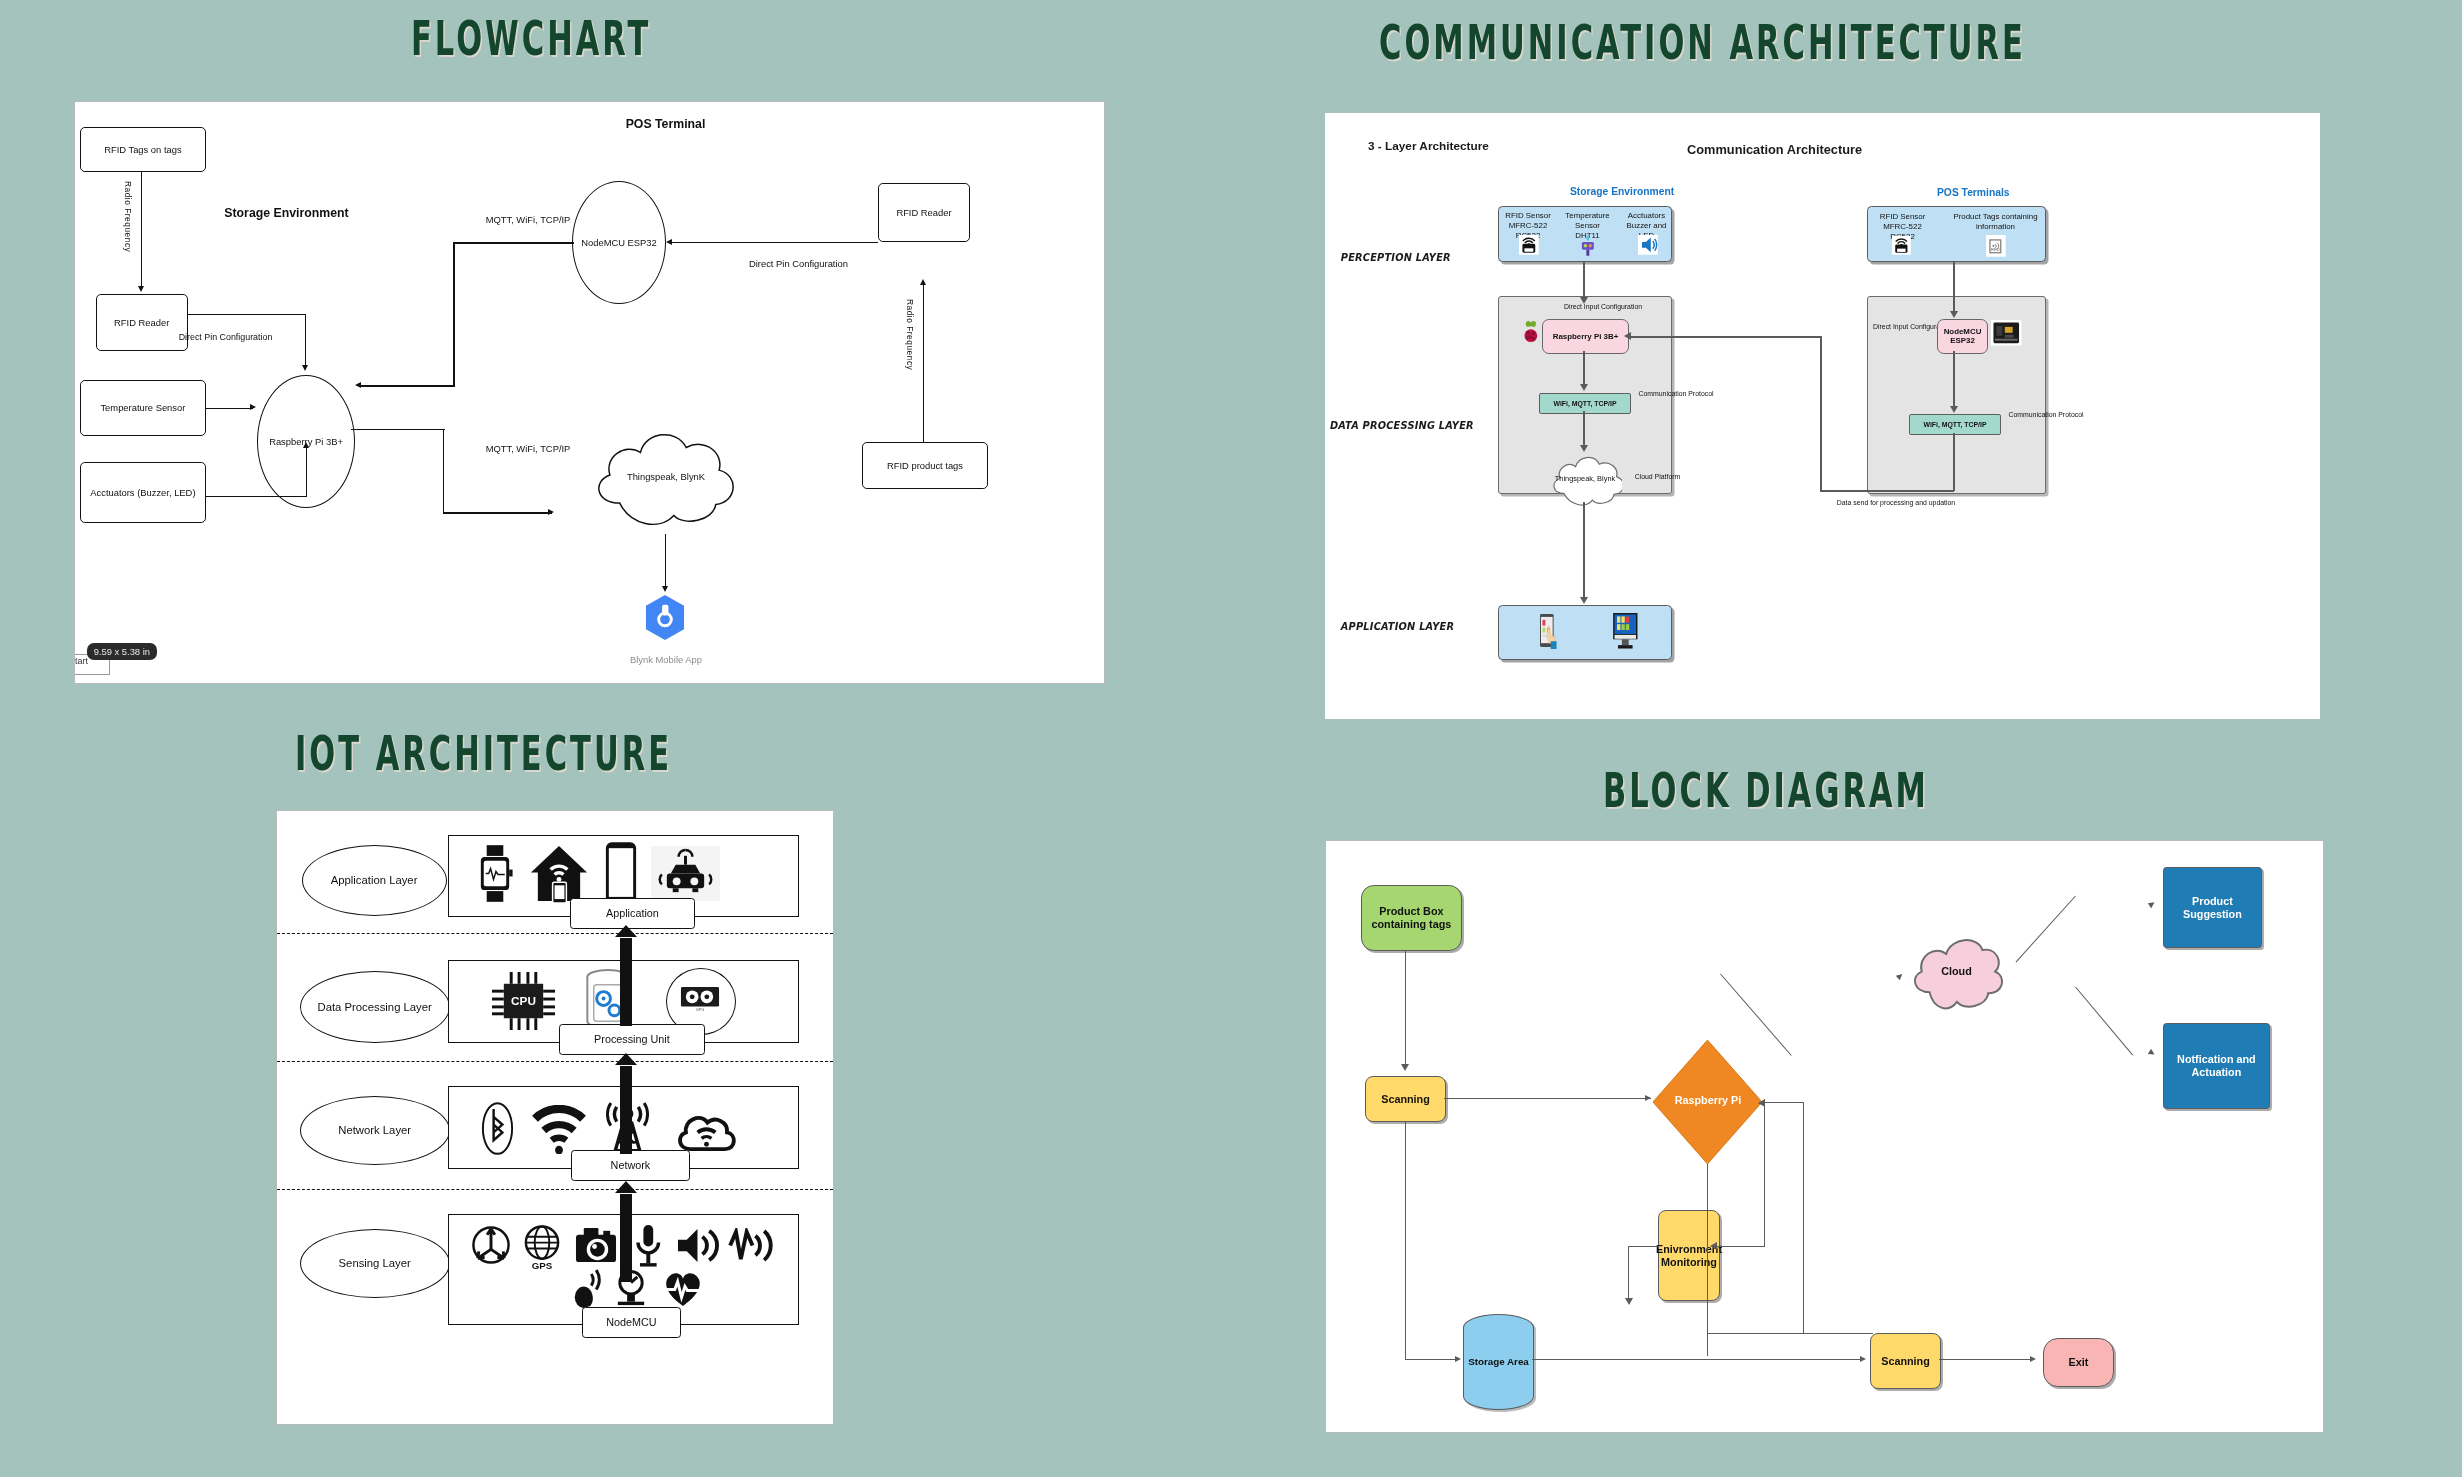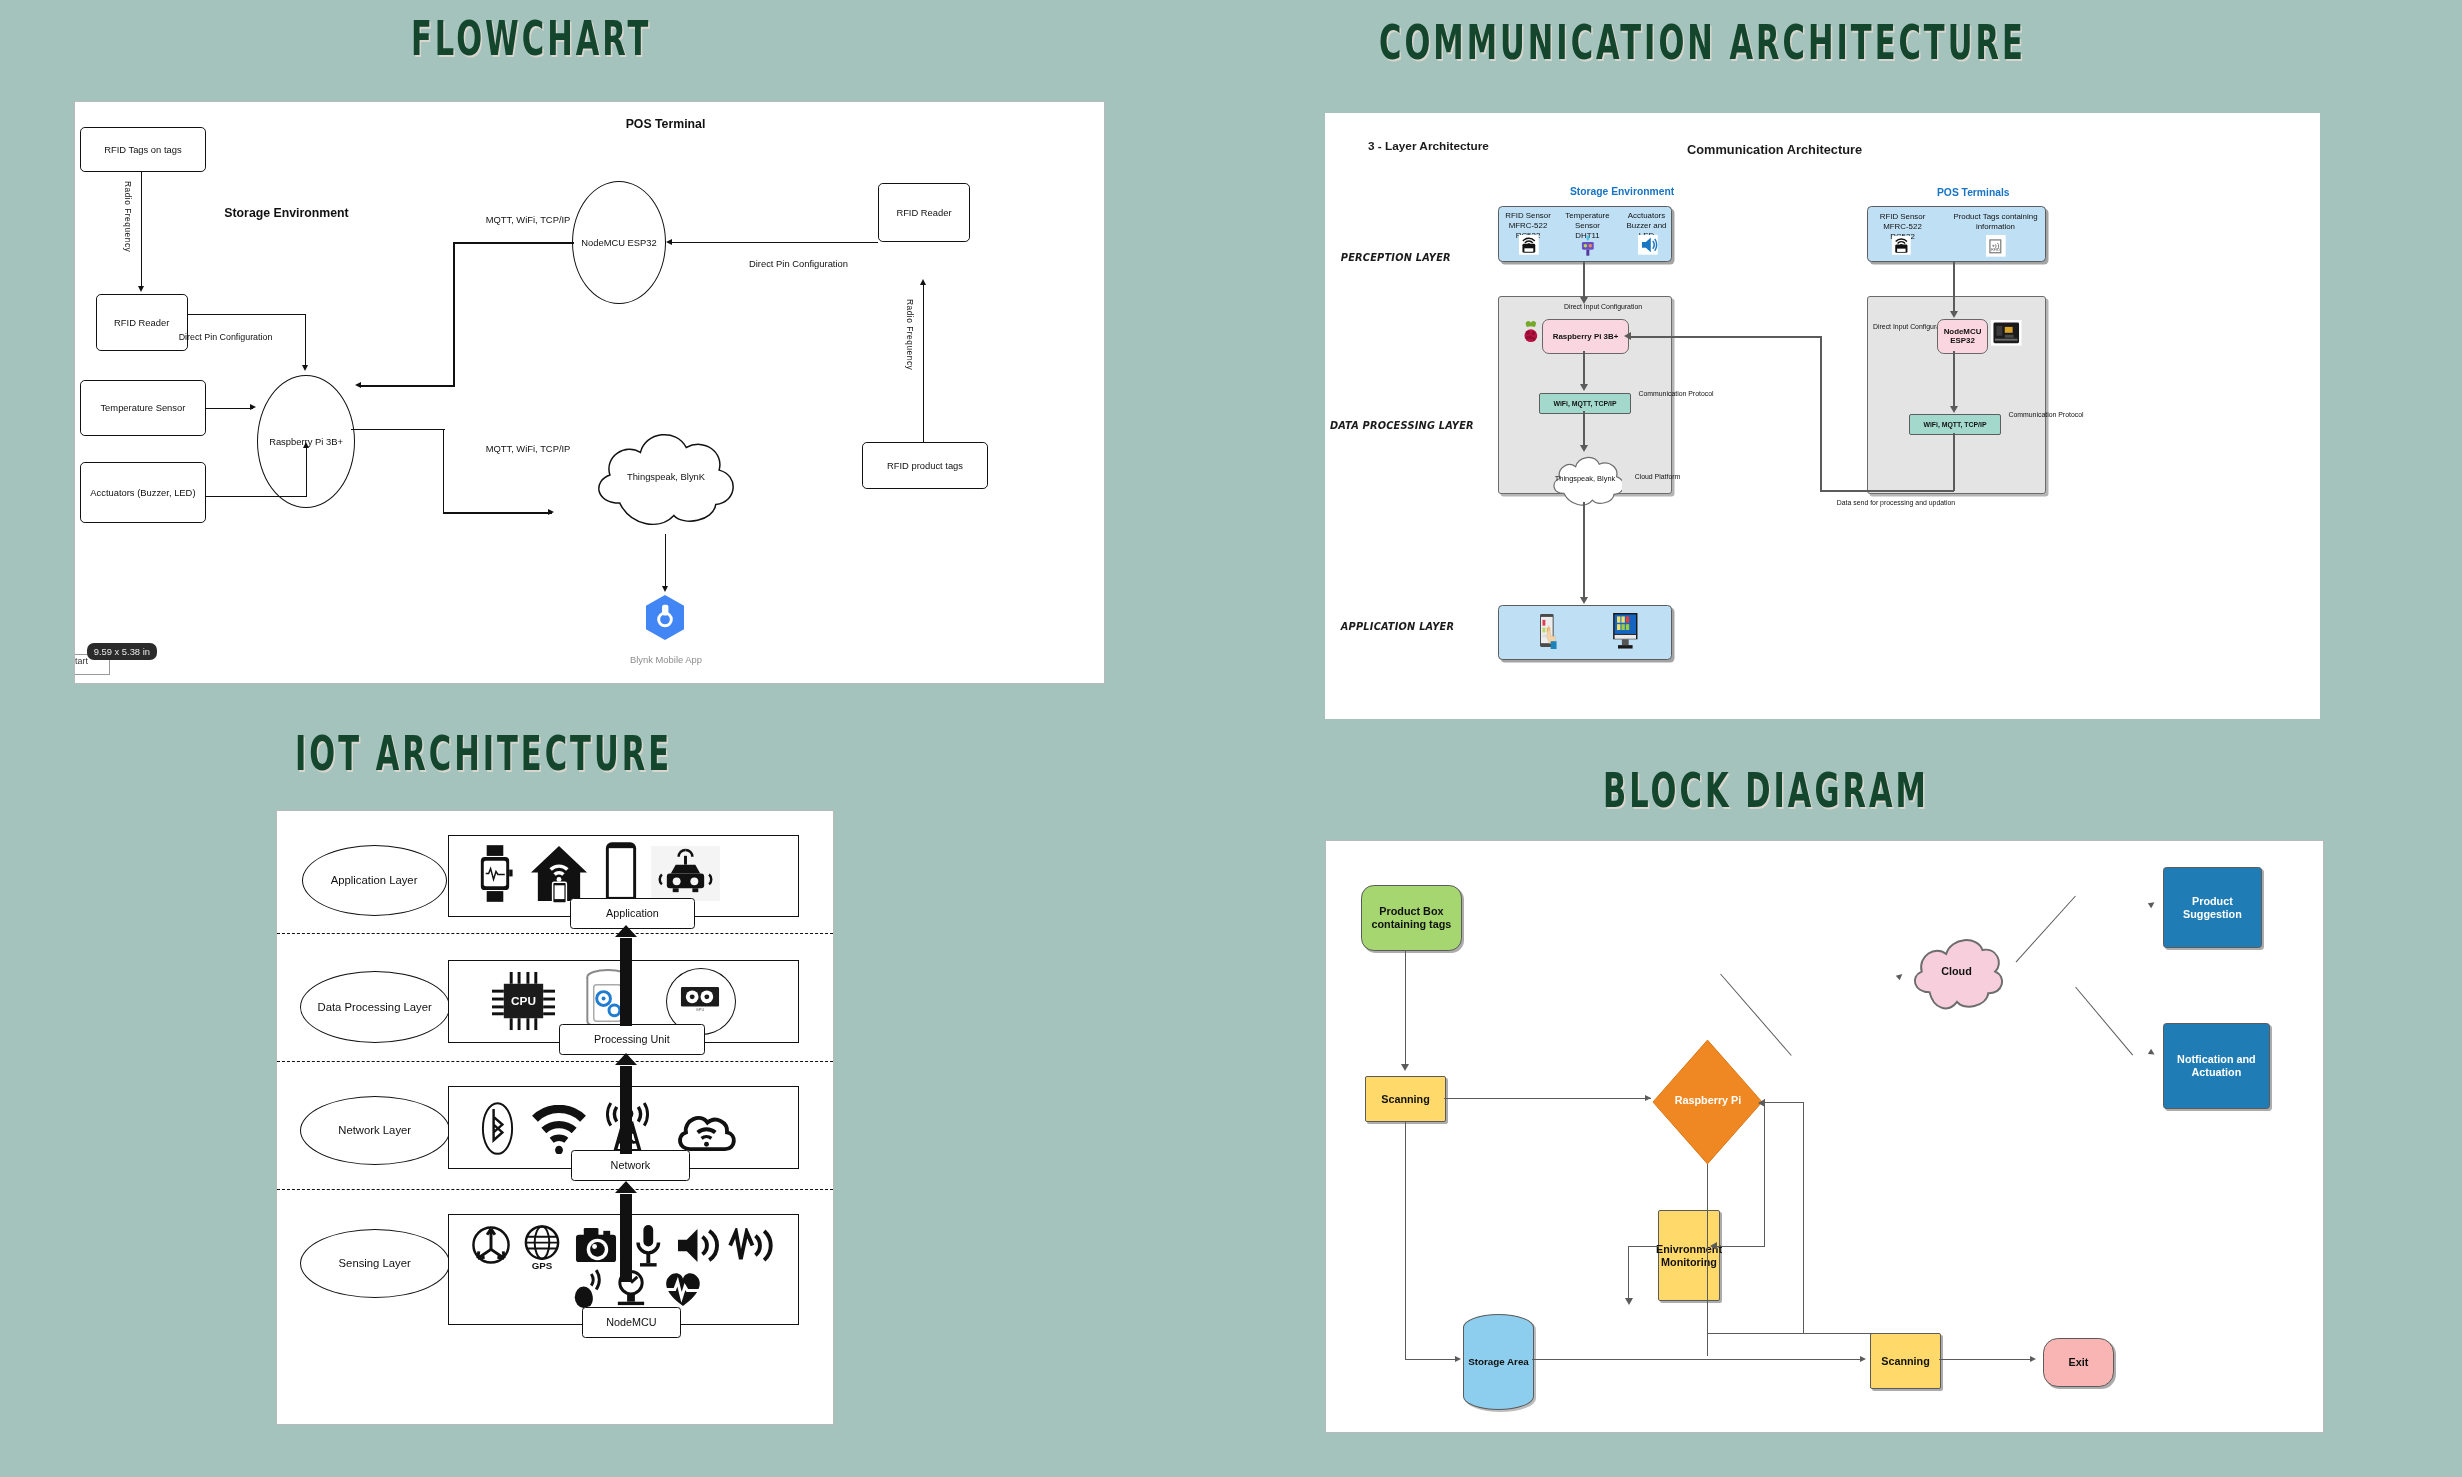--- a/index.html
+++ b/index.html
@@ -81,21 +81,21 @@
   #iot .dash{position:absolute;border-top:1.5px dashed #111;}
   #iot .fatarrow{position:absolute;background:#111;}
   .ah-up-fat{position:absolute;width:0;height:0;border-left:11.3px solid transparent;
        border-right:11.3px solid transparent;border-bottom:12.8px solid #111;}
 
   
   #block .bn{position:absolute;border:1.5px solid #5b5b5b;display:flex;align-items:center;
       justify-content:center;text-align:center;font-weight:bold;line-height:1.2;
       box-shadow:2px 2px 0 rgba(90,90,90,.5);}
   #block .green{background:#a5d66f;border-radius:12.8px;color:#111;}
-  #block .yellow{background:#ffda6b;border-radius:2px;color:#111;}
+  #block .yellow{background:#ffda6b;border-radius:8px;color:#111;}
   #block .blue{background:#1f7cb4;border-radius:3.4px;color:#fff;}
   #block .red{background:#f9b4b4;border-radius:14.8px;color:#111;}
   #block .cyl{position:absolute;background:#8dcdee;border:1.5px solid #5b5b5b;border-radius:50%/14%;
       display:flex;align-items:center;justify-content:center;text-align:center;font-weight:bold;
       font-size:9.8px;color:#111;line-height:1.2;box-shadow:2px 2px 0 rgba(90,90,90,.4);}
 </style>
 </head>
 <body>
 
 <div class="panel-title" style="left:411px;top:20.7px;font-size:30.5px;">FLOWCHART</div>

